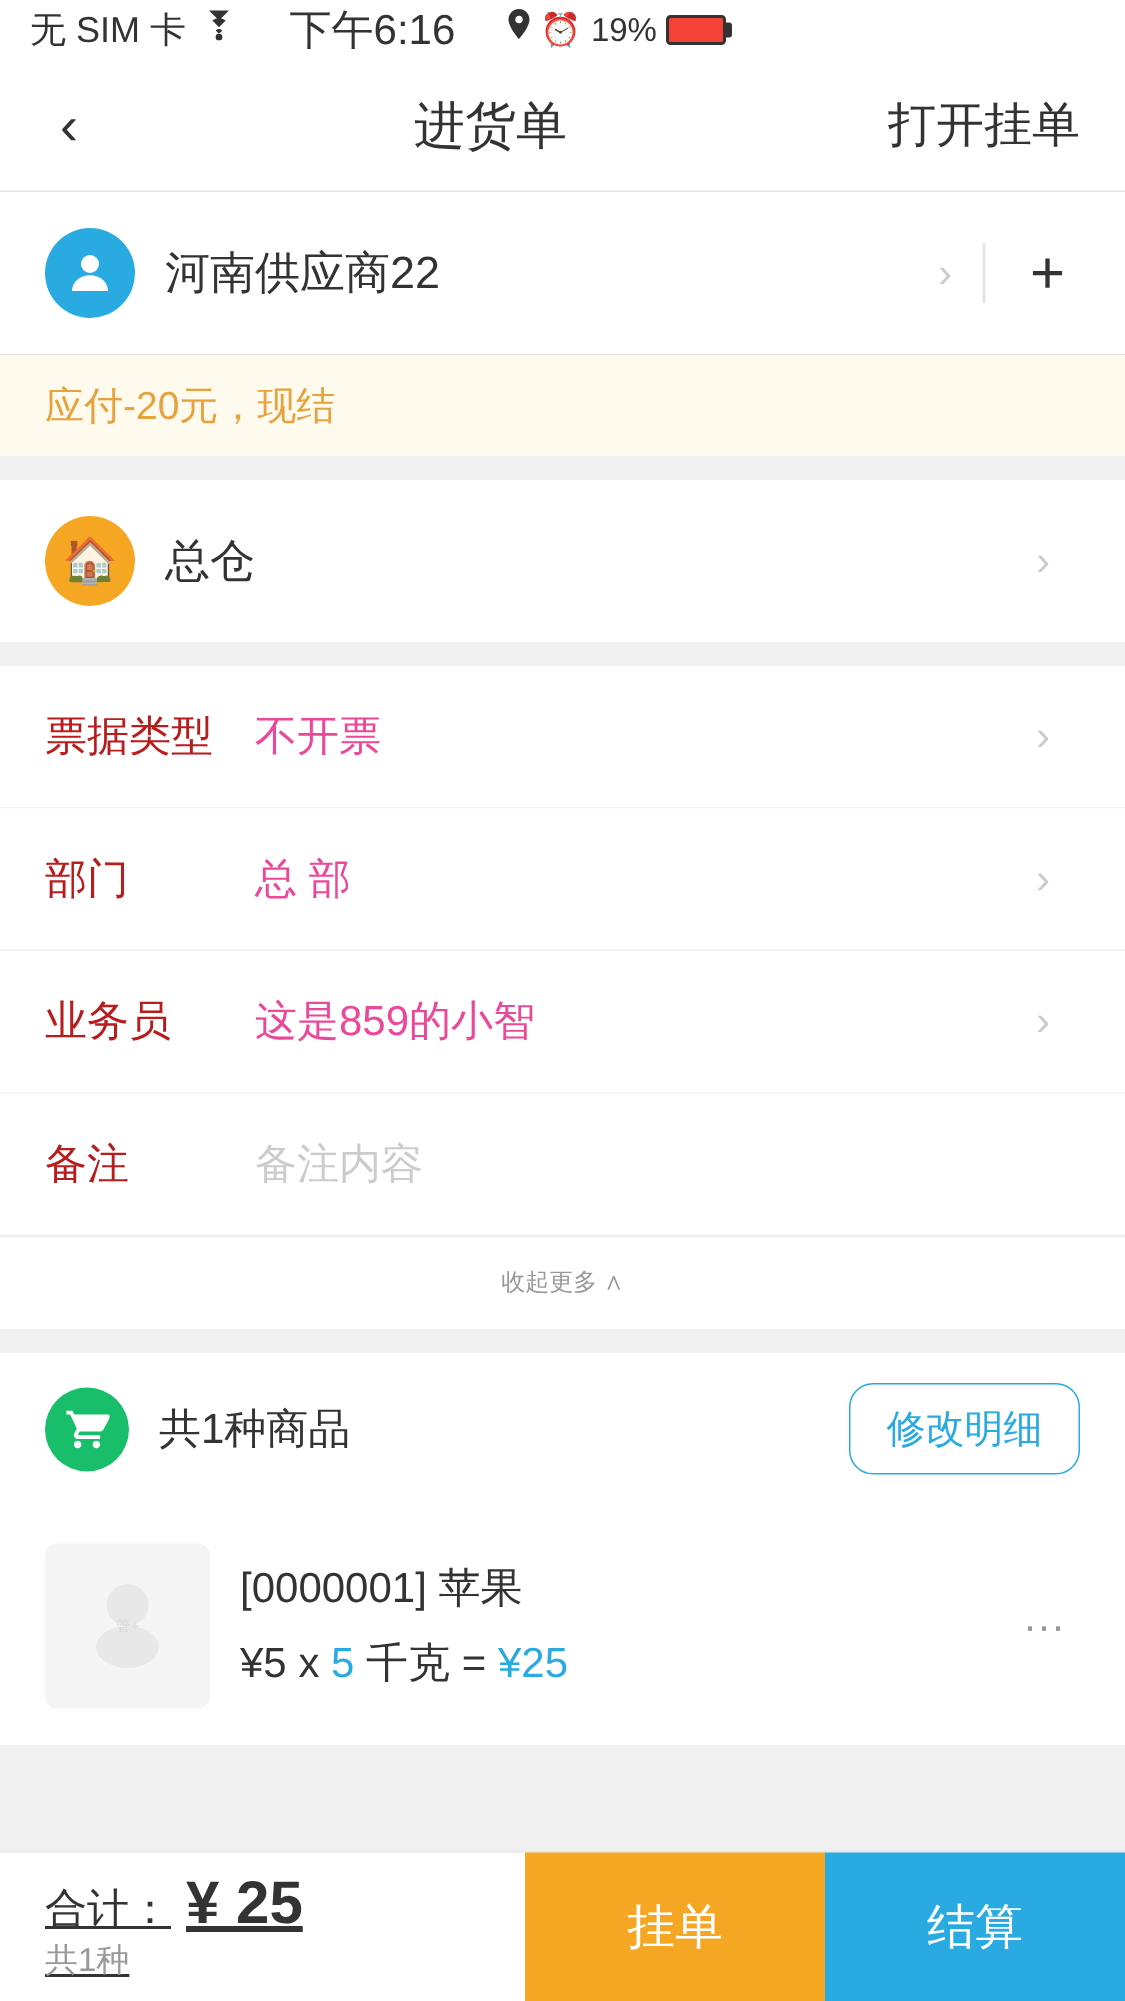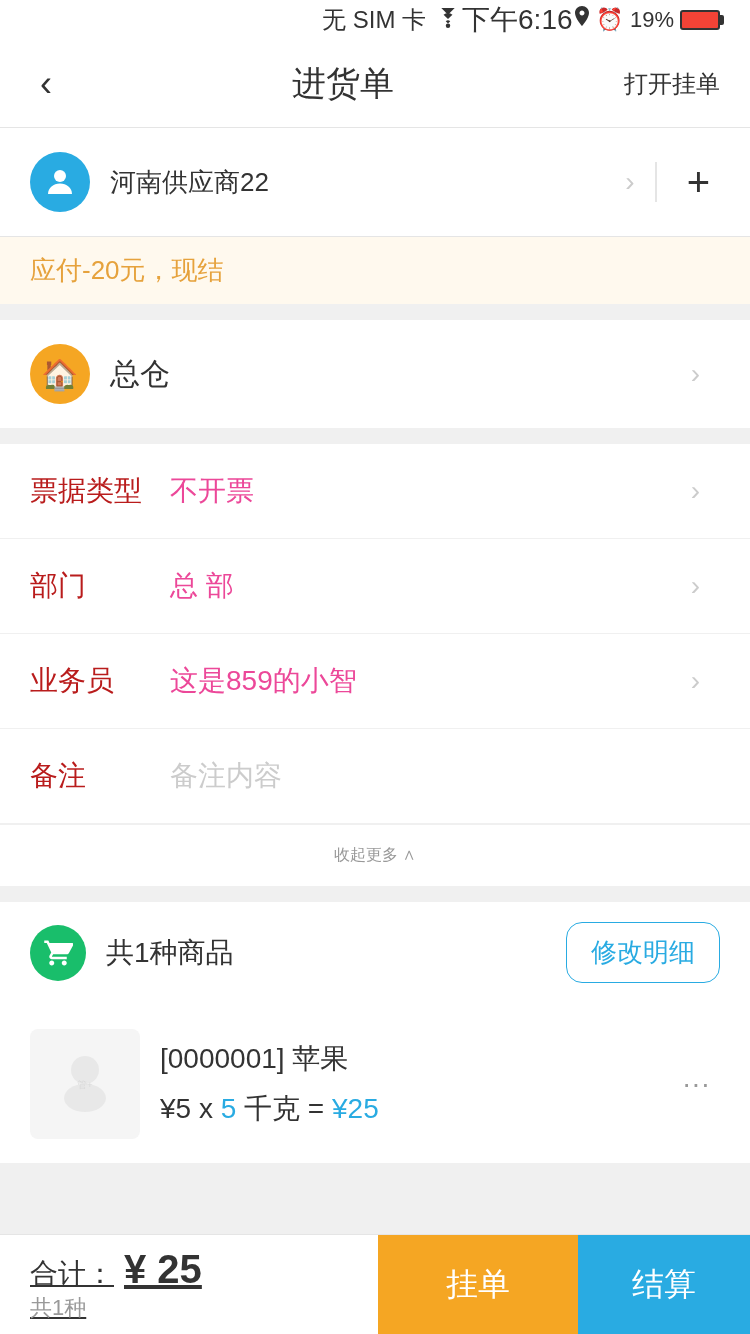--- a/index.html
+++ b/index.html
@@ -12,24 +12,25 @@
       font-size: 28px;
       color: #333;
     }
 
     
     .status-bar {
       height: 40px;
       background: #fff;
       display: flex;
       align-items: center;
-      justify-content: flex-end;
-      padding: 0 30px;
+      justify-content: flex-start;
+      padding: 0 20px;
       font-size: 24px;
       color: #333;
+      gap: 33px;
     }
     .status-left { display: flex; align-items: center; gap: 8px; }
     .status-center { font-weight: 500; font-size: 28px; }
     .status-right { display: flex; align-items: center; gap: 6px; font-size: 22px; }
     .battery-icon {
       display: inline-block;
       width: 40px;
       height: 20px;
       border: 2px solid #333;
       border-radius: 3px;
@@ -70,21 +71,21 @@
       color: #333;
       cursor: pointer;
       padding: 10px;
     }
     .nav-title {
       font-size: 34px;
       font-weight: 500;
       color: #333;
     }
     .nav-action {
-      font-size: 24px;
+      font-size: 32px;
       color: #333;
       cursor: pointer;
     }
 
     
     .content {
       background: #f0f0f0;
     }
 
     
@@ -107,21 +108,21 @@
       background: #29abe2;
       display: flex;
       align-items: center;
       justify-content: center;
       margin-right: 20px;
       flex-shrink: 0;
     }
     .supplier-avatar svg { width: 36px; height: 36px; fill: #fff; }
     .supplier-name {
       flex: 1;
-      font-size: 26px;
+      font-size: 30px;
       color: #333;
     }
     .chevron-right {
       color: #ccc;
       font-size: 28px;
       margin-right: 20px;
     }
     .add-btn {
       font-size: 40px;
       color: #333;
@@ -331,21 +332,21 @@
       height: 100px;
       background: #f5a623;
       color: #fff;
       font-size: 32px;
       display: flex;
       align-items: center;
       justify-content: center;
       cursor: pointer;
     }
     .checkout-btn {
-      width: 172px;
+      width: 200px;
       height: 100px;
       background: #29abe2;
       color: #fff;
       font-size: 32px;
       display: flex;
       align-items: center;
       justify-content: center;
       cursor: pointer;
     }
   </style>

